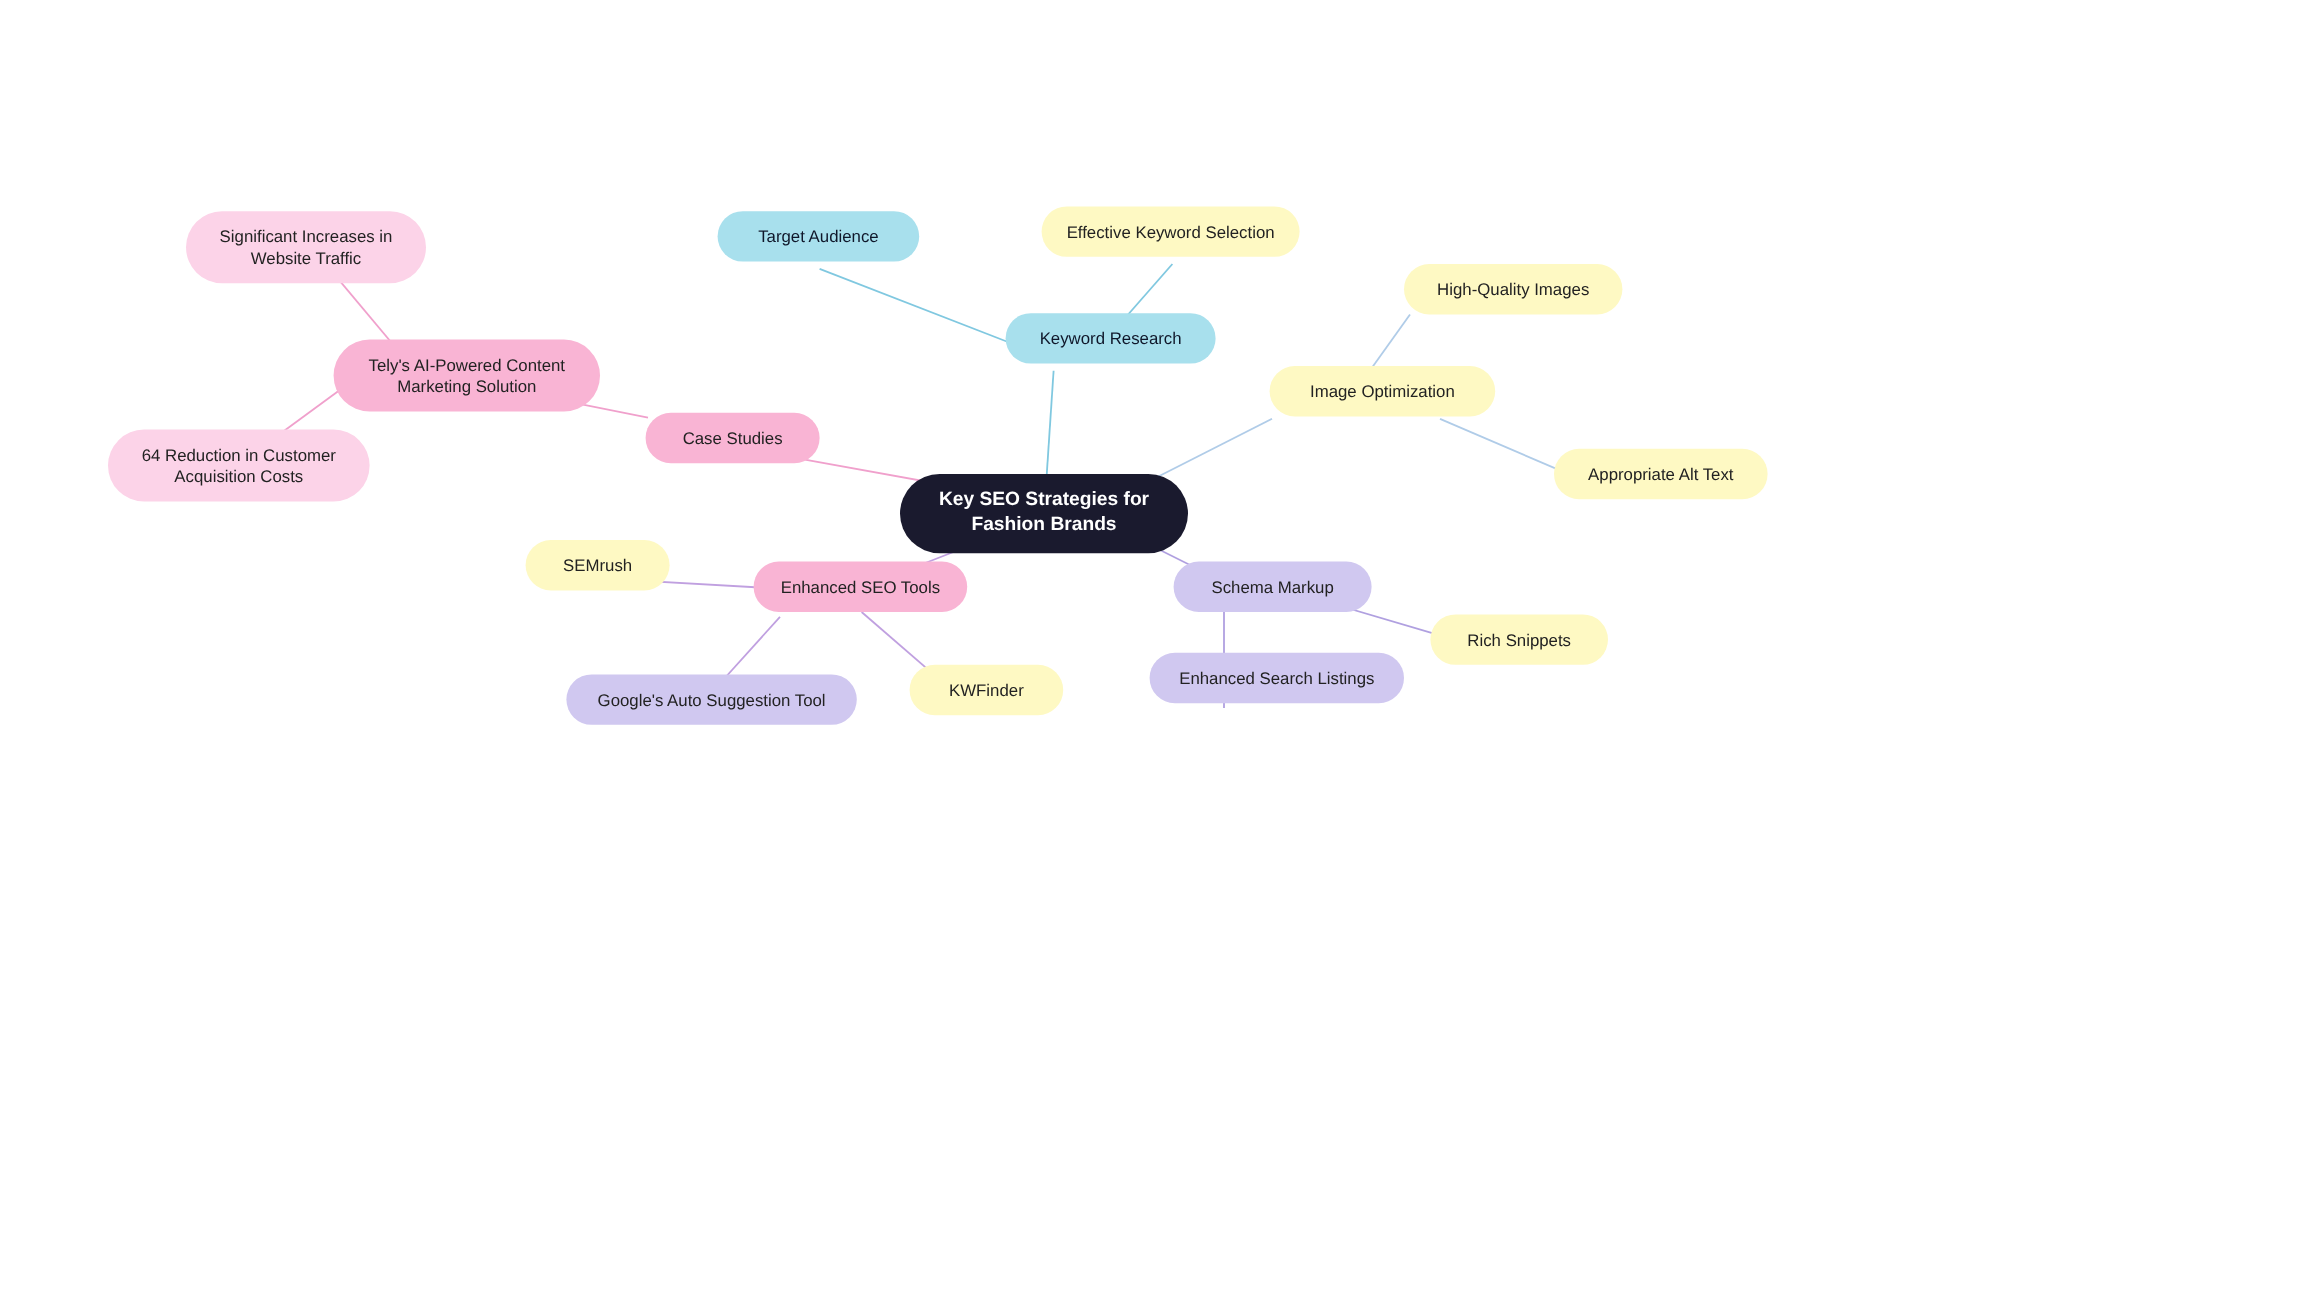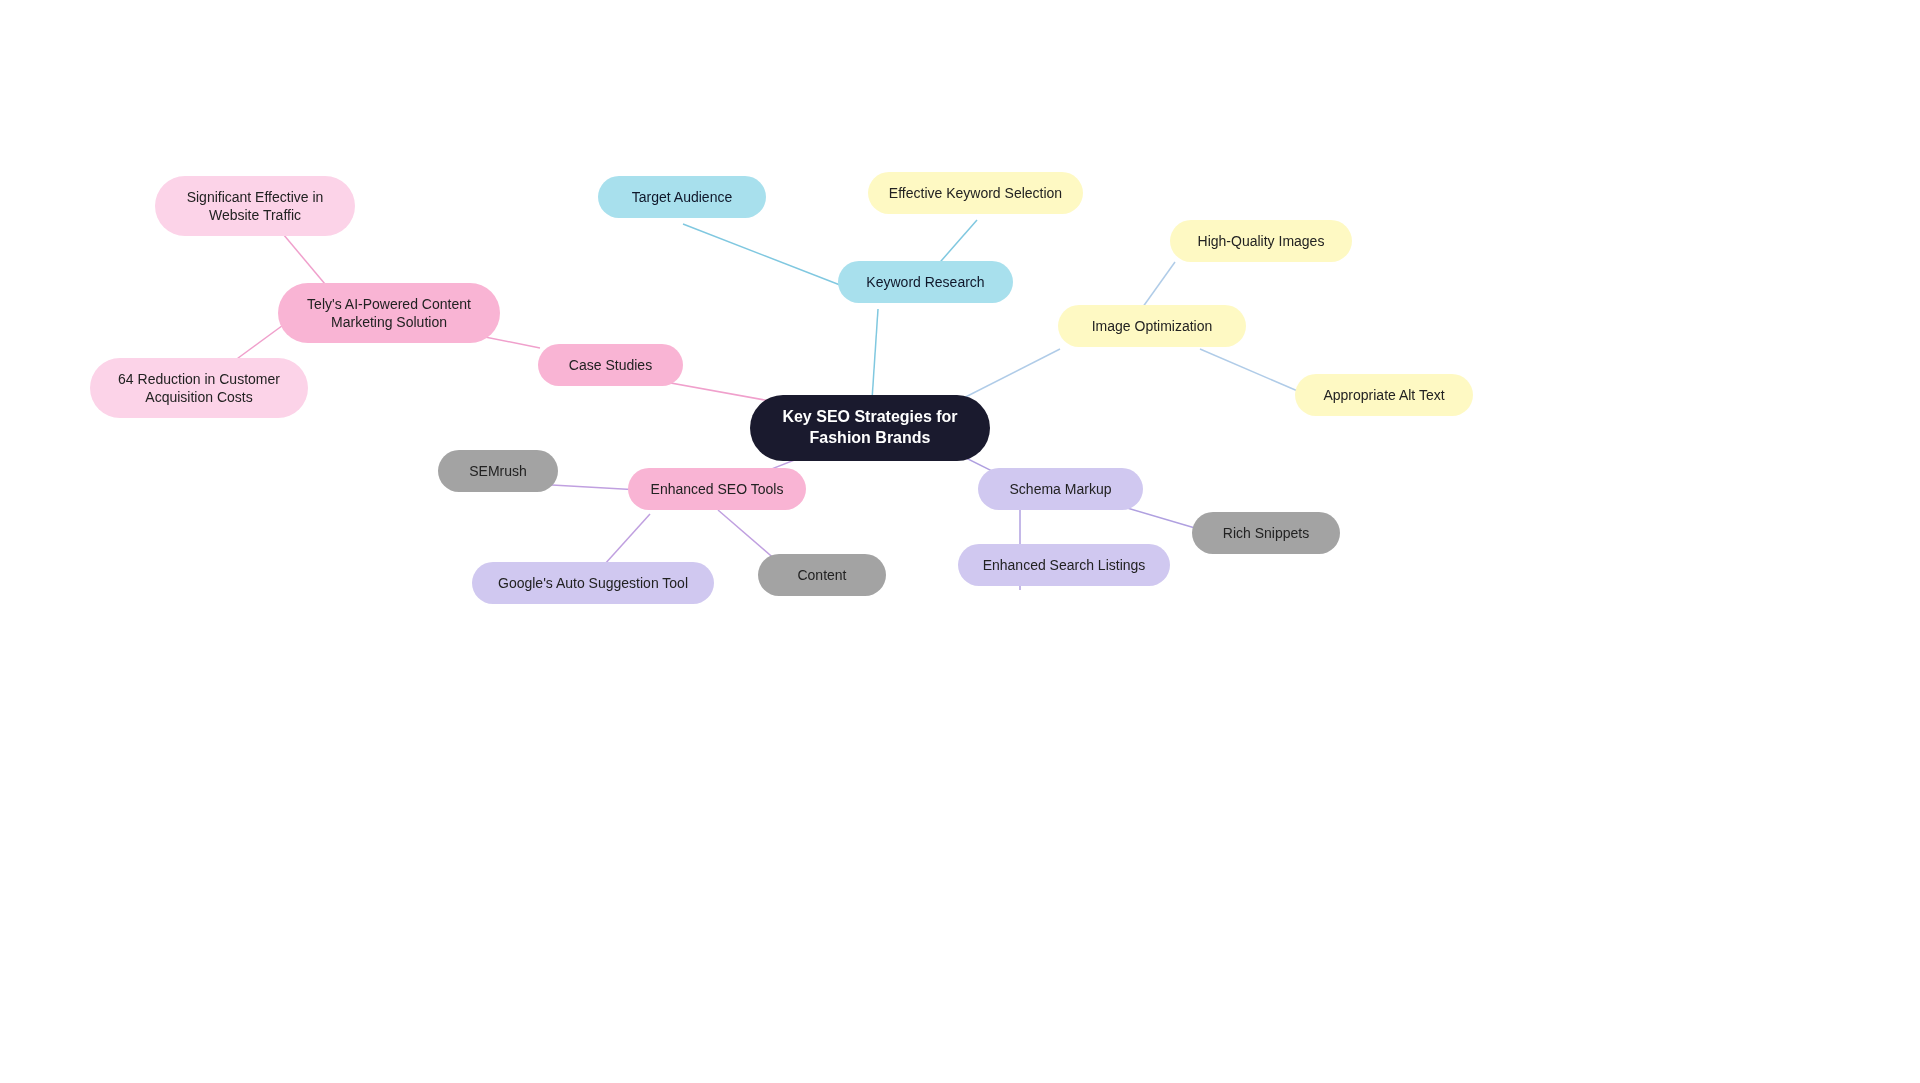--- a/index.html
+++ b/index.html
@@ -58,21 +58,21 @@
       background: #fef9c3;
       color: #222;
       border: none;
     }
     .node-purple {
       background: #d0c8f0;
       color: #222;
       border: none;
     }
     .node-purple-light {
-      background: #a3a3a3;
+      background: #fef9c3;
       color: #222;
       border: none;
     }
   </style>
 </head>
 <body>
 
 <svg id="connections" xmlns="http://www.w3.org/2000/svg">
 
   <line x1="870" y1="430" x2="878" y2="309" stroke="#80c8e0" stroke-width="1.5"></line>
@@ -128,37 +128,37 @@
 
 <div class="node node-pink" style="left: 538px; top: 344px; width: 145px;">
   <span>Case Studies</span>
 </div>
 
 <div class="node node-pink" style="left: 278px; top: 283px; width: 222px;">
   <span>Tely's AI-Powered Content Marketing Solution</span>
 </div>
 
 <div class="node node-pink-light" style="left: 155px; top: 176px; width: 200px;">
-  <span>Significant Effective in Website Traffic</span>
+  <span>Significant Increases in Website Traffic</span>
 </div>
 
 <div class="node node-pink-light" style="left: 90px; top: 358px; width: 218px;">
   <span>64 Reduction in Customer Acquisition Costs</span>
 </div>
 
 <div class="node node-pink" style="left: 628px; top: 468px; width: 178px; background:#f9b4d4;">
   <span>Enhanced SEO Tools</span>
 </div>
 
 <div class="node node-purple-light" style="left: 438px; top: 450px; width: 120px;">
   <span>SEMrush</span>
 </div>
 
 <div class="node node-purple-light" style="left: 758px; top: 554px; width: 128px;">
-  <span>Content</span>
+  <span>KWFinder</span>
 </div>
 
 <div class="node node-purple" style="left: 472px; top: 562px; width: 242px; text-align: right;">
   <span>Google's Auto Suggestion Tool</span>
 </div>
 
 <div class="node node-blue-light" style="left: 1058px; top: 305px; width: 188px;">
   <span>Image Optimization</span>
 </div>
 

